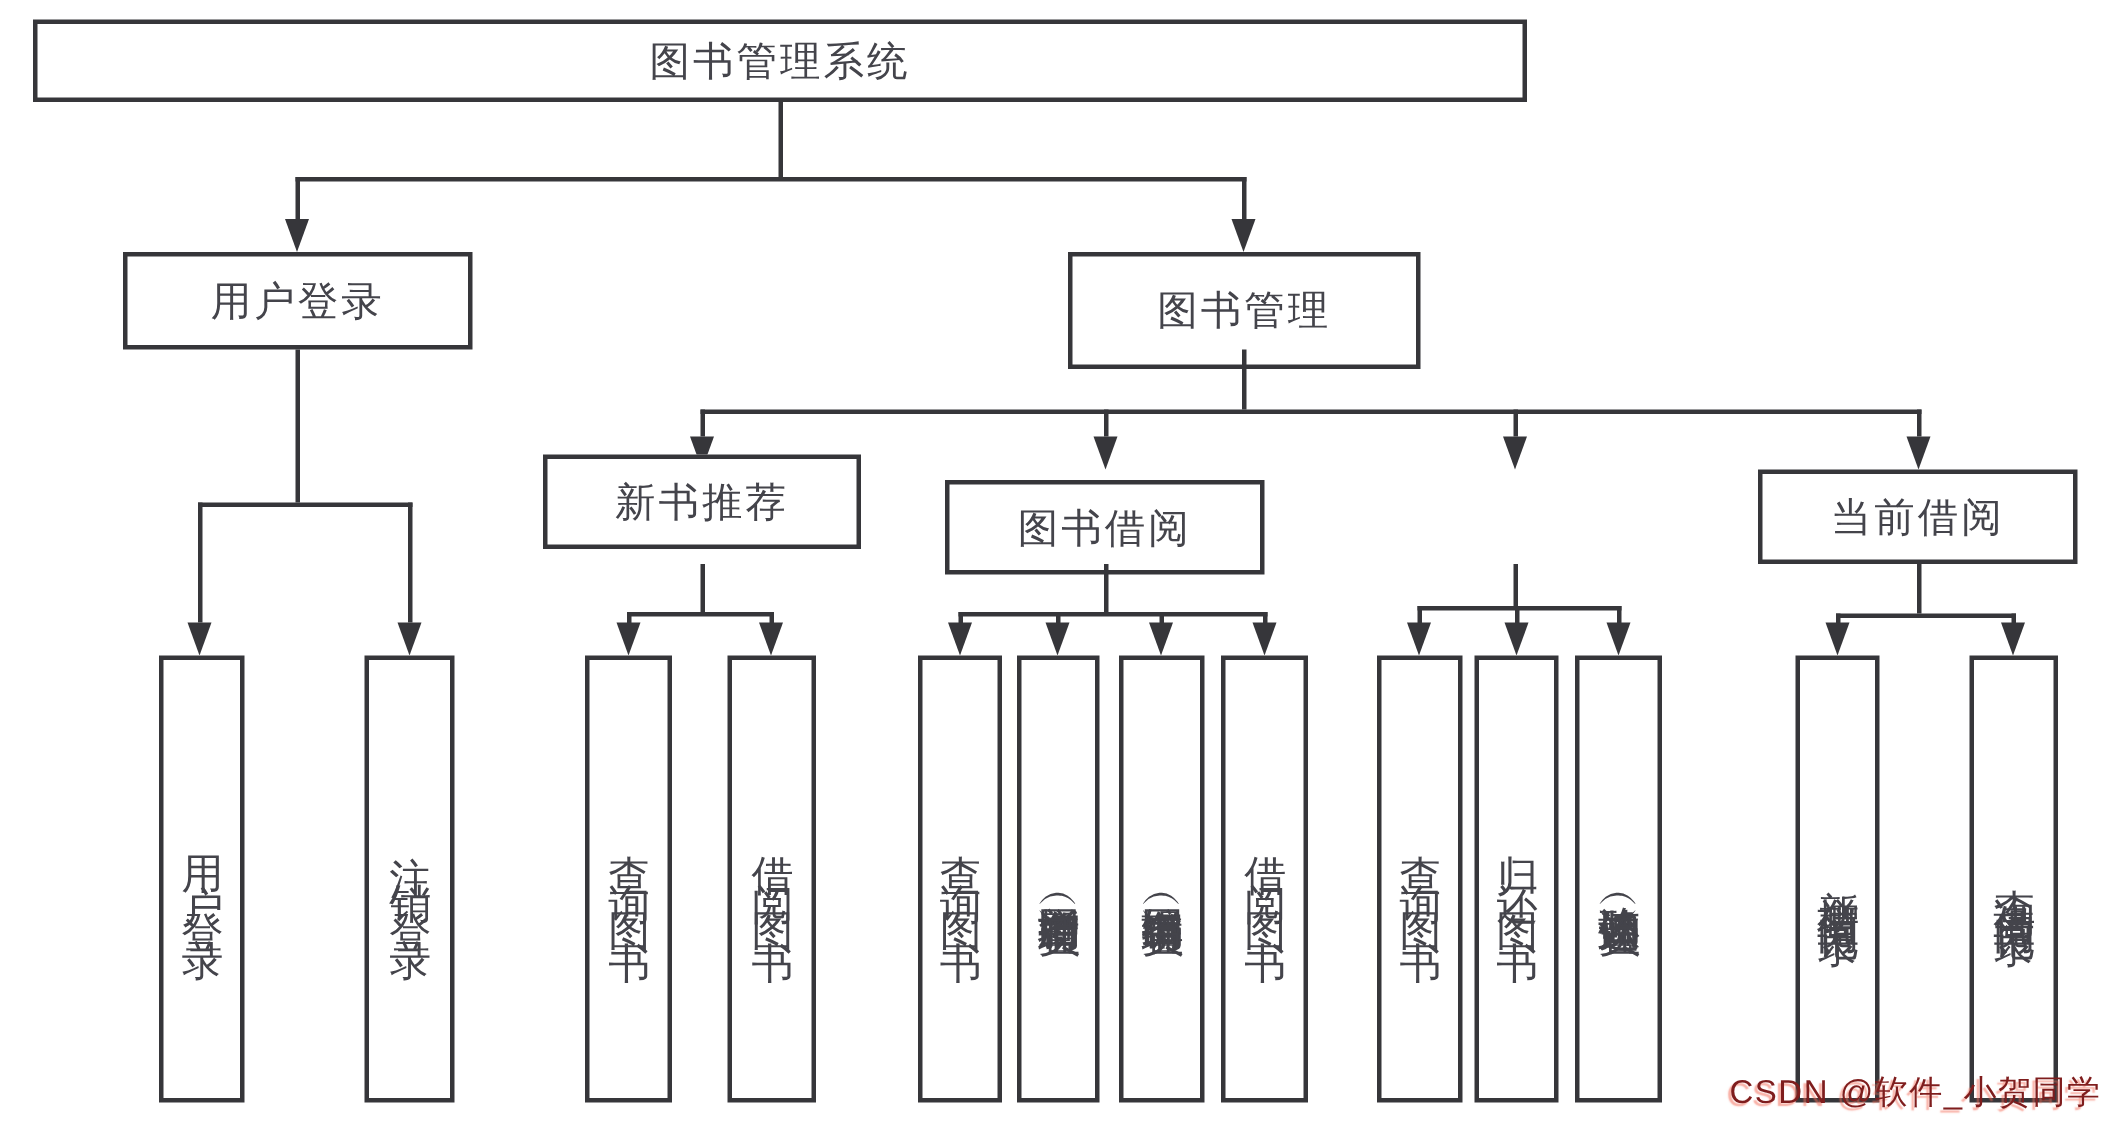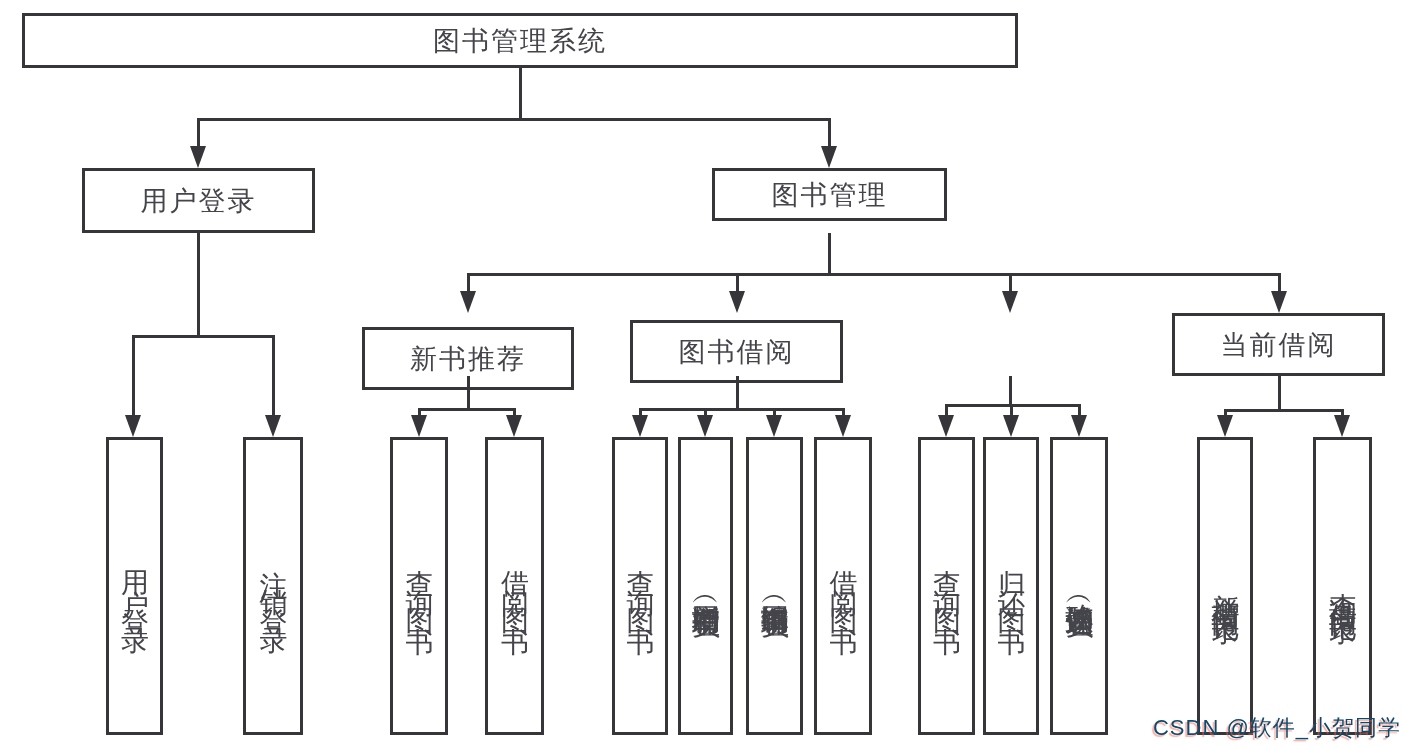--- a/index.html
+++ b/index.html
@@ -20,21 +20,21 @@
   .v6 span{letter-spacing:5px;}
   .v9 span{letter-spacing:1px;}
   .line{position:absolute;background:#36363a;}
   .arrowhead{
     position:absolute;width:0;height:0;
     border-left:8px solid transparent;border-right:8px solid transparent;
     border-top:22px solid #36363a;
   }
   .watermark{
     position:absolute;right:4px;bottom:4px;
-    font-size:22px;color:#0c4a6e;letter-spacing:1px;white-space:nowrap;
+    font-size:22px;color:#7f1d1d;letter-spacing:1px;white-space:nowrap;
     text-shadow:-2px 2px 1px rgba(244,106,86,0.55);
   }
 </style>
 </head>
 <body>
 
 <div class="canvas">
 
   <div class="node h" style="left:22px;top:13px;width:996px;height:55px;">
     <span>图书管理系统</span>
@@ -43,21 +43,21 @@
   <div class="line" style="left:519px;top:68px;width:3px;height:50px;"></div>
   <div class="line" style="left:197px;top:118px;width:634px;height:3px;"></div>
   <div class="line" style="left:197px;top:118px;width:3px;height:30px;"></div>
   <div class="arrowhead" style="left:190px;top:146px;"></div>
   <div class="line" style="left:828px;top:118px;width:3px;height:30px;"></div>
   <div class="arrowhead" style="left:821px;top:146px;"></div>
 
   <div class="node h" style="left:82px;top:168px;width:233px;height:65px;">
     <span>用户登录</span>
   </div>
-  <div class="node h" style="left:712px;top:168px;width:235px;height:53px;">
+  <div class="node h" style="left:712px;top:168px;width:235px;height:78px;">
     <span>图书管理</span>
   </div>
 
   <div class="line" style="left:197px;top:233px;width:3px;height:102px;"></div>
   <div class="line" style="left:132px;top:335px;width:143px;height:3px;"></div>
   <div class="line" style="left:132px;top:335px;width:3px;height:80px;"></div>
   <div class="arrowhead" style="left:125px;top:415px;"></div>
   <div class="line" style="left:272px;top:335px;width:3px;height:80px;"></div>
   <div class="arrowhead" style="left:265px;top:415px;"></div>
 
@@ -65,21 +65,21 @@
   <div class="line" style="left:467px;top:273px;width:814px;height:3px;"></div>
   <div class="line" style="left:467px;top:273px;width:3px;height:18px;"></div>
   <div class="arrowhead" style="left:460px;top:291px;"></div>
   <div class="line" style="left:736px;top:273px;width:3px;height:18px;"></div>
   <div class="arrowhead" style="left:729px;top:291px;"></div>
   <div class="line" style="left:1009px;top:273px;width:3px;height:18px;"></div>
   <div class="arrowhead" style="left:1002px;top:291px;"></div>
   <div class="line" style="left:1278px;top:273px;width:3px;height:18px;"></div>
   <div class="arrowhead" style="left:1271px;top:291px;"></div>
 
-  <div class="node h" style="left:362px;top:327px;width:212px;height:63px;">
+  <div class="node h" style="left:362px;top:303px;width:212px;height:63px;">
     <span>新书推荐</span>
   </div>
   <div class="node h" style="left:630px;top:320px;width:213px;height:63px;">
     <span>图书借阅</span>
   </div>
   <div class="node h" style="left:1172px;top:313px;width:213px;height:63px;">
     <span>当前借阅</span>
   </div>
 
   <div class="line" style="left:467px;top:376px;width:3px;height:32px;"></div>

